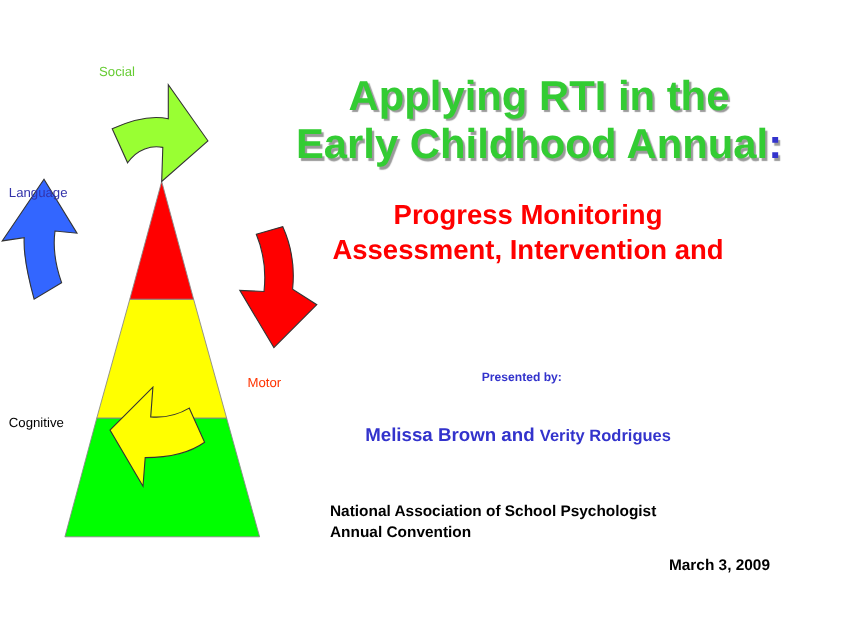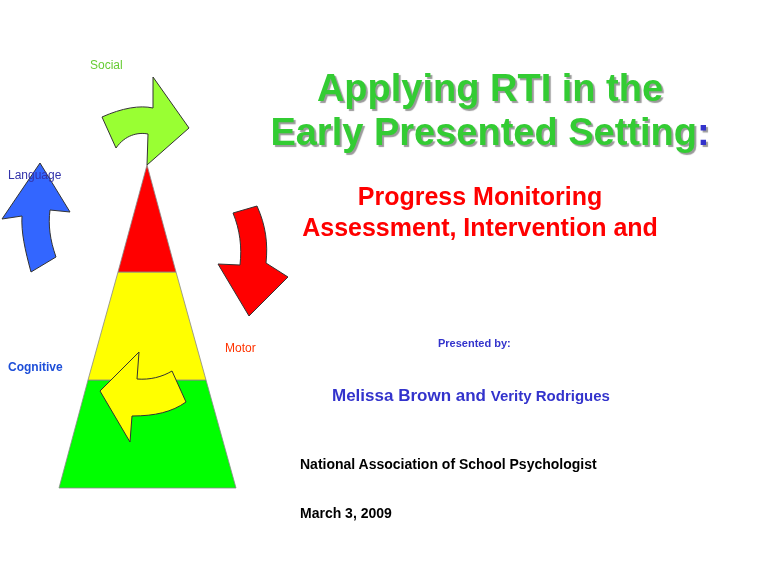--- a/index.html
+++ b/index.html
@@ -6,21 +6,21 @@
     body { width: 768px; height: 576px; background: #ffffff; position: relative; overflow: hidden; font-family: "Liberation Sans", sans-serif; }
     .abs { position: absolute; }
     .title { left: 230px; top: 32px; width: 520px; text-align: center; font-weight: bold; font-size: 38px; line-height: 44px; color: #33cc33; text-shadow: 2px 2px 1px #9a9a9a; margin-top: 34px; }
     .title .colon { color: #3333cc; }
     .subtitle { left: 250px; top: 181px; width: 460px; text-align: center; font-weight: bold; font-size: 25px; line-height: 31px; color: #ff0000; }
     .label { font-size: 12px; }
     .presented { left: 438px; top: 337px; font-weight: bold; font-size: 11px; color: #3333cc; text-align: right; }
     .presenters { left: 332px; top: 386px; font-weight: bold; font-size: 17px; color: #3333cc; white-space: nowrap; }
     .presenters .small { font-size: 15px; }
     .org { left: 300px; top: 455px; width: 400px; text-align: left; font-weight: bold; font-size: 14px; line-height: 19px; color: #000; }
-    .date { left: 300px; top: 505px; width: 400px; text-align: left; font-weight: bold; font-size: 14px; color: #000; }
+    .date { left: 300px; top: 505px; width: 400px; text-align: right; font-weight: bold; font-size: 14px; color: #000; }
     svg.diagram { position: absolute; left: 0; top: 0; }
   </style>
 </head>
 <body>
 
 <svg class="diagram" width="768" height="576" viewBox="0 0 768 576">
 
   <polygon points="88,380 206,380 236,488 59,488" fill="#00ff00" stroke="#888" stroke-width="0.8"></polygon>
   <polygon points="118,272 176,272 206,380 88,380" fill="#ffff00" stroke="#888" stroke-width="0.8"></polygon>
   <polygon points="147,165 176,272 118,272" fill="#ff0000" stroke="#888" stroke-width="0.8"></polygon>
@@ -30,36 +30,37 @@
   <path d="M31,272 C25,250 21,232 22,216 L2,219 L40,163 L70,212 L50,210 C48,225 50,240 56,257 Z" fill="#3366ff" stroke="#333" stroke-width="1"></path>
 
   <path d="M233,213 L257,206 C266,226 268,244 266,263 L288,277 L249,316 L218,264 L240,265 C242,247 240,230 233,213 Z" fill="#ff0000" stroke="#333" stroke-width="1"></path>
 
   <path d="M172,371 L186,402 C172,412 155,416 132,416 L130,442 L100,391 L139,352 L137,379 C150,380 162,377 172,371 Z" fill="#ffff00" stroke="#333" stroke-width="1"></path>
 </svg>
 
 <div class="abs label" style="left:90px; top:58px; color:#66cc33;">Social</div>
 <div class="abs label" style="left:8px; top:168px; color:#3333aa;">Language</div>
 <div class="abs label" style="left:225px; top:341px; color:#ff3300;">Motor</div>
-<div class="abs label" style="left:8px; top:360px; color:#1d4ed8;font-weight:bold;">Cognitive</div>
+<div class="abs label" style="left:8px; top:377px; color:#000000;">Cognitive</div>
 
 <div class="abs title">
   <div>Applying RTI in the</div>
-  <div><span>Early Presented Setting</span><span class="colon">:</span></div>
+  <div><span>Early Childhood Annual</span><span class="colon">:</span></div>
 </div>
 
 <div class="abs subtitle">
   <div>Progress Monitoring</div>
   <div>Assessment, Intervention and</div>
 </div>
 
 <div class="abs presented">Presented by:</div>
 
 <div class="abs presenters">
   <span>Melissa Brown and</span>
   <span class="small">Verity Rodrigues</span>
 </div>
 
 <div class="abs org">
   <div>National Association of School Psychologist</div>
+  <div>Annual Convention</div>
 </div>
 
 <div class="abs date">March 3, 2009</div>
 
 </body></html>

